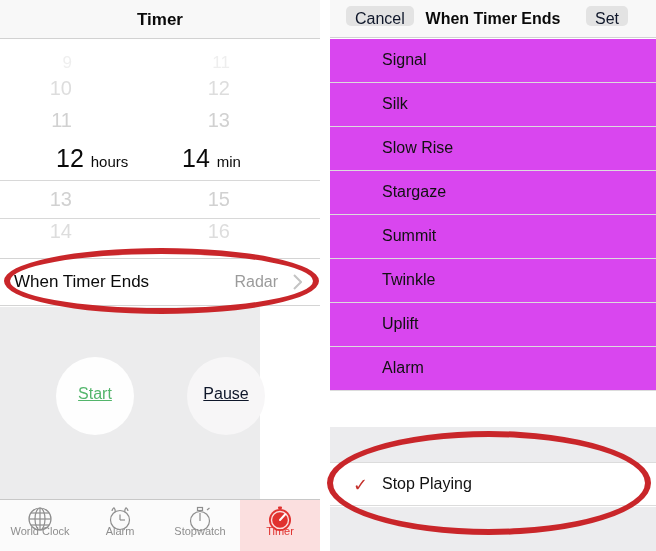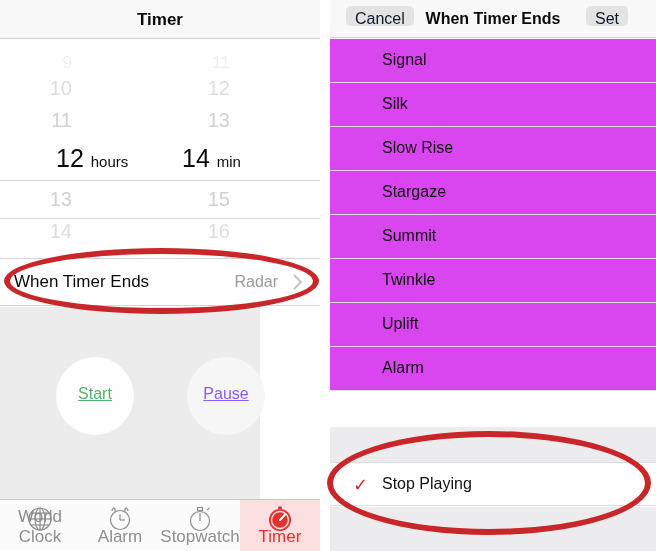--- a/index.html
+++ b/index.html
@@ -84,37 +84,37 @@
     position: absolute; width: 78px; height: 78px; border-radius: 50%;
     background: #fdfdfd; top: 50px;
   }
   .round-btn.start { left: 56px; background: #fefefe; }
   .round-btn.pause { left: 187px; background: #f7f6f7; }
   .round-btn-label {
     position: absolute; left: 0; top: 28px; width: 100%;
     text-align: center; font-size: 16px; text-decoration: underline;
   }
   .round-btn.start .round-btn-label { color: #53b56b; }
-  .round-btn.pause .round-btn-label { color: #8b5cf6; }
+  .round-btn.pause .round-btn-label { color: #0f172a; }
 
   .tabbar {
     position: absolute; left: 0; top: 499px; width: 320px; height: 52px;
     background: #fbfbfb; border-top: 1px solid #c8c8c8;
   }
   .tab {
     position: absolute; top: 0; width: 80px; height: 52px;
     text-align: center;
   }
   .tab .tab-icon {
     position: absolute; left: 50%; top: 5px; margin-left: -16px;
     width: 32px; height: 28px;
   }
   .tab .tab-label {
-    position: absolute; left: 0; bottom: 5px; width: 100%;
-    font-size: 17px; color: #8e8e8e;
+    position: absolute; left: 0; bottom: 15px; width: 100%;
+    font-size: 11px; color: #8e8e8e;
   }
   .tab.active { background: #fbdfdf; }
   .tab.active .tab-label { color: #e0322f; }
 
   
   .panel-right {
     position: absolute; left: 330px; top: 0; width: 326px; height: 551px;
     background: #ffffff; overflow: hidden;
   }
   .nav-right {

